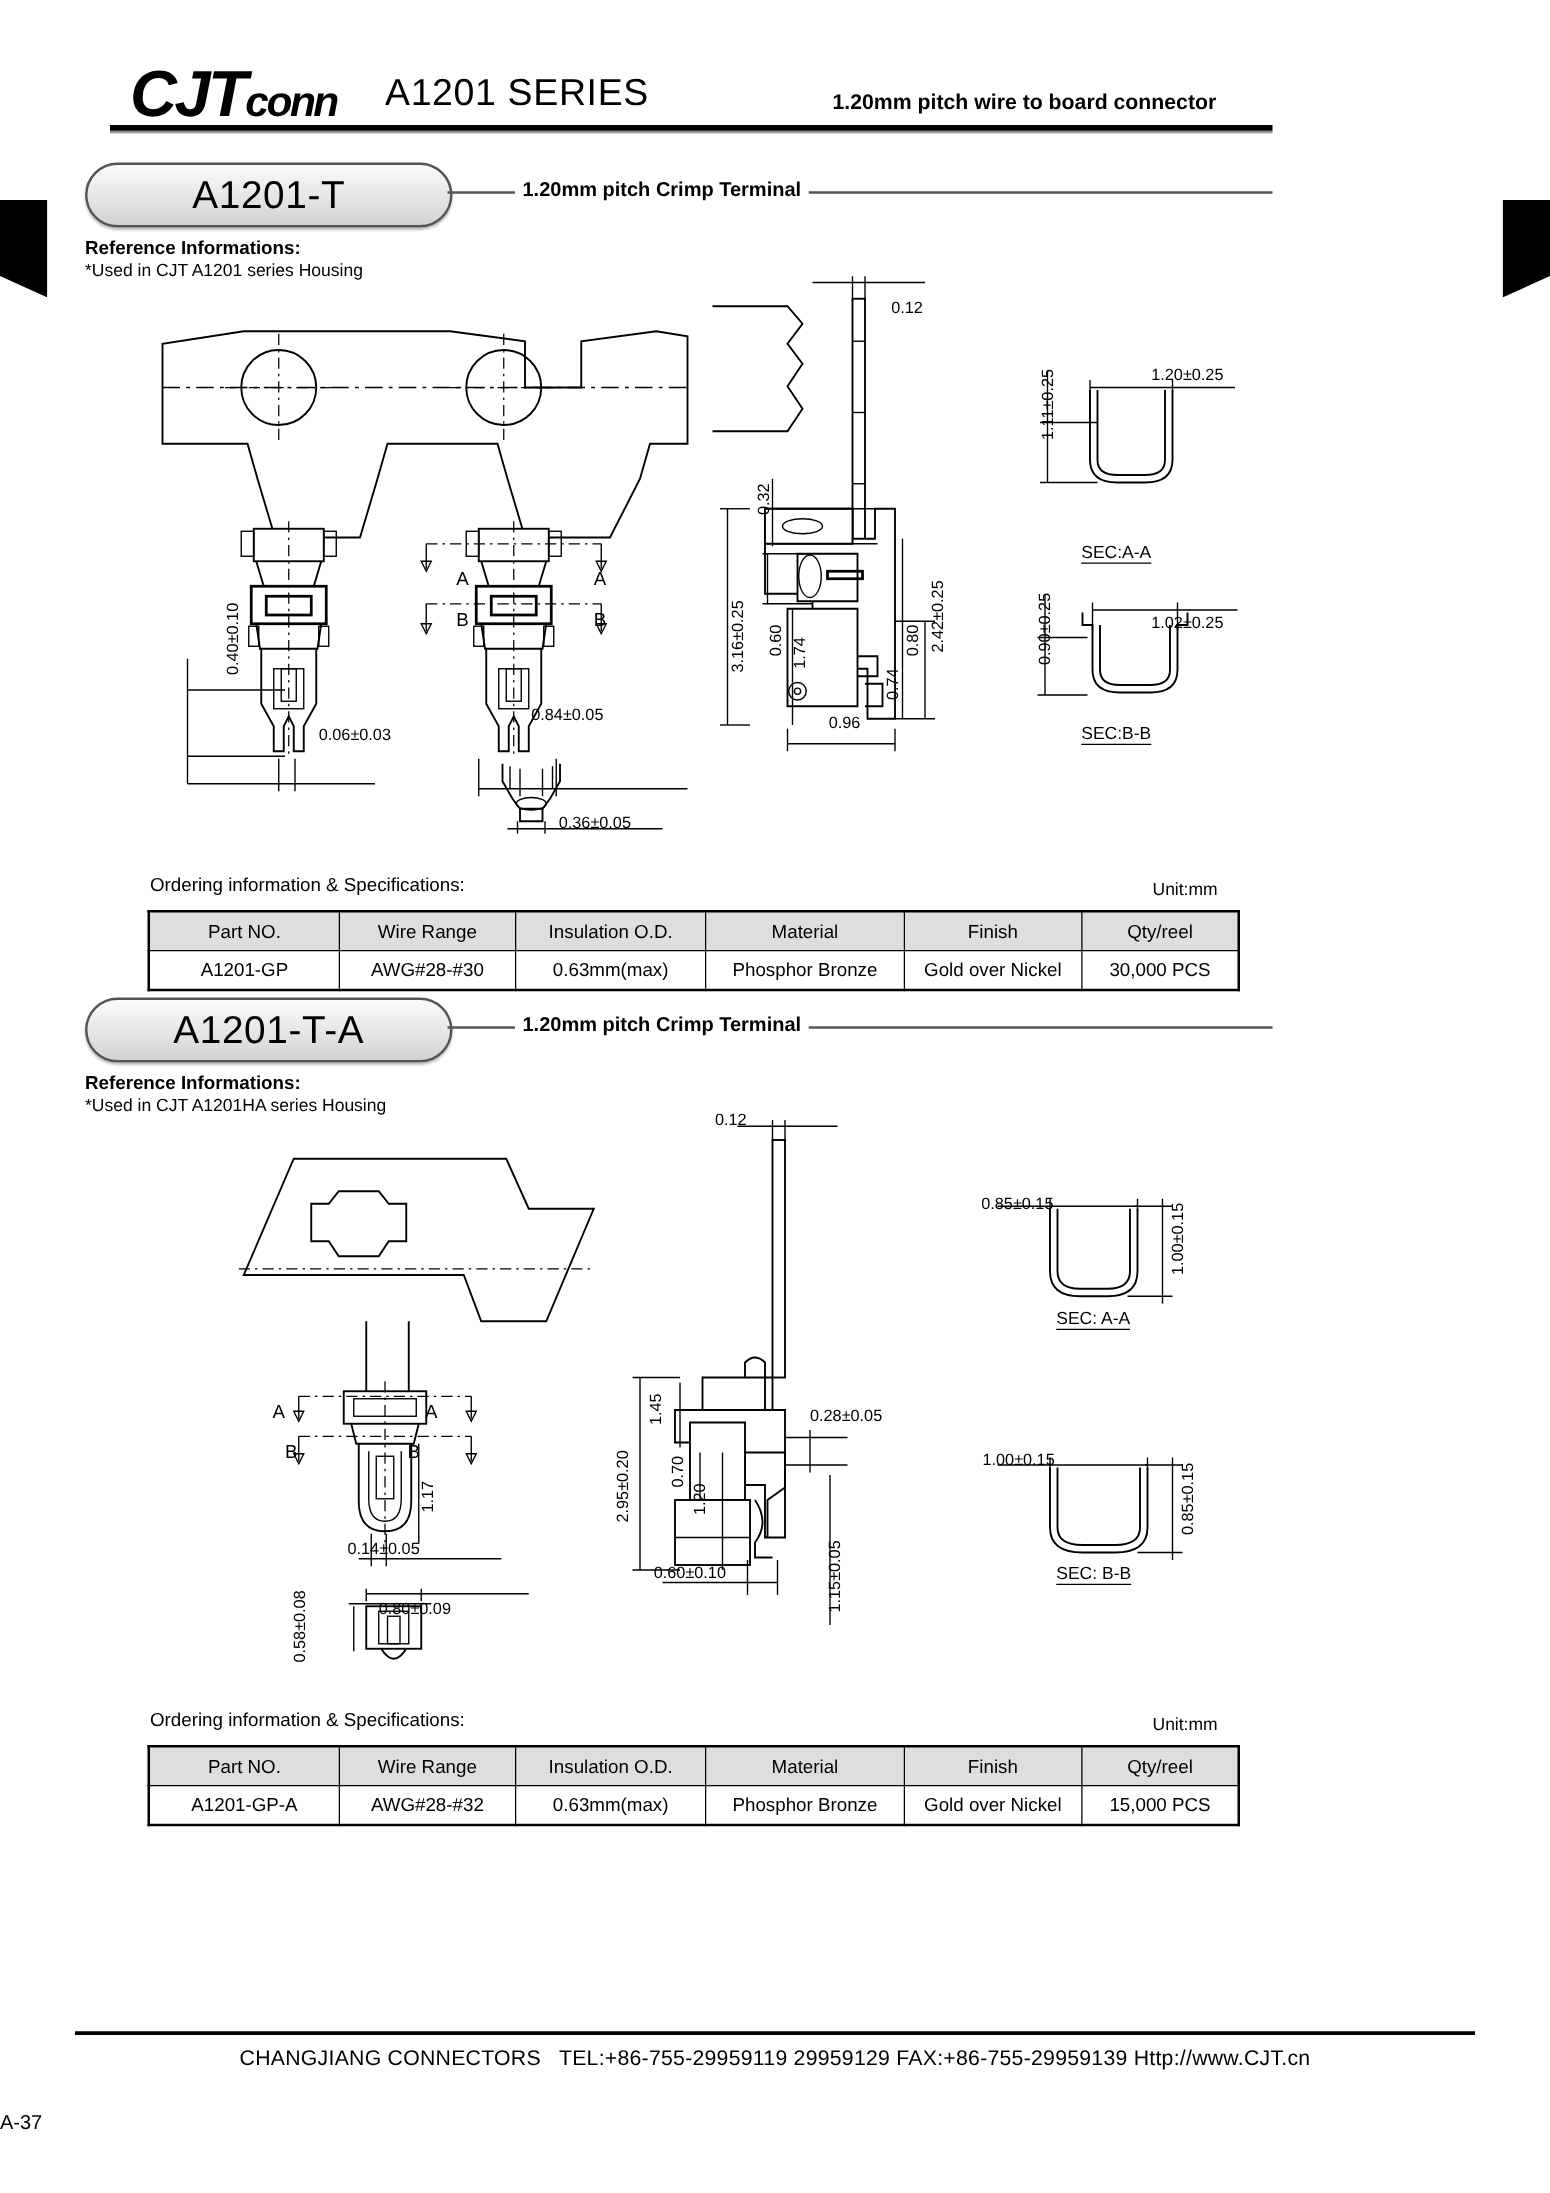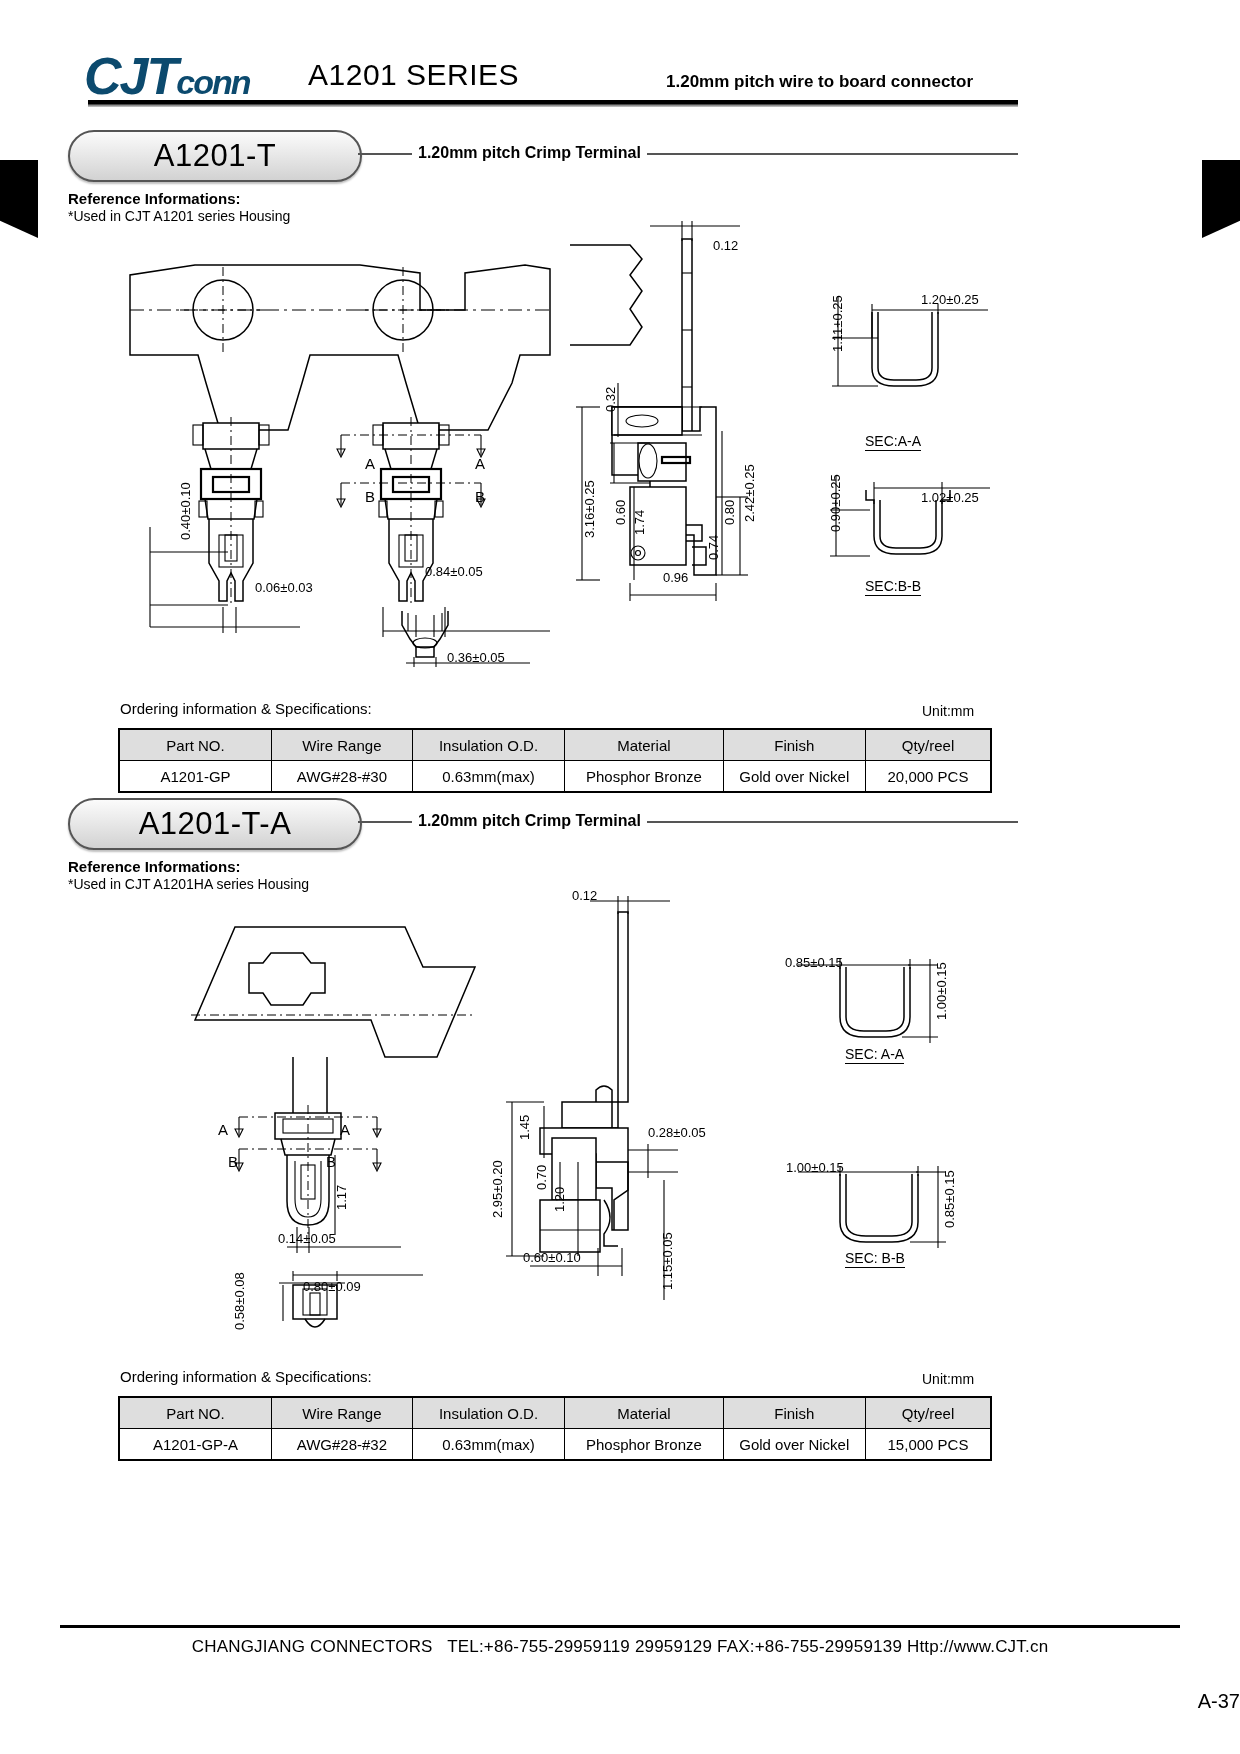--- a/index.html
+++ b/index.html
@@ -4,22 +4,22 @@
 <style>
   html,body{margin:0;padding:0;background:#fff;}
   body{
     width:1240px;height:1754px;position:relative;
     font-family:"Liberation Sans",sans-serif;
     color:#000;overflow:hidden;
   }
   .page{position:absolute;inset:0;}
 
   
-  .logo{position:absolute;left:84px;top:50px;font-style:italic;font-weight:bold;
-        color:#0c4a6e;letter-spacing:-2px;line-height:1;text-align:right;}
+  .logo{position:absolute;left:104px;top:50px;font-style:italic;font-weight:bold;
+        color:#000000;letter-spacing:-2px;line-height:1;text-align:right;}
   .logo .big{font-size:52px;}
   .logo .small{font-size:34px;}
   .series-title{position:absolute;left:308px;top:58px;font-size:30px;letter-spacing:0.5px;}
   .header-sub{position:absolute;left:643px;top:72px;font-size:17px;font-weight:bold;margin-left:23px;}
   .header-rule{position:absolute;left:88px;top:100px;width:930px;height:7px;
         background:linear-gradient(to bottom,#000 0%,#000 55%,#777 70%,#ccc 100%);}
 
   
   .tab-left{position:absolute;left:0;top:160px;width:38px;height:78px;background:#000;
         clip-path:polygon(0 0,100% 0,100% 100%,0 78%);}
@@ -60,21 +60,21 @@
              border:2.5px solid #000;}
   table.spec th,table.spec td{border:1px solid #000;text-align:center;
              font-size:15px;font-weight:normal;height:30px;padding:0 4px;}
   table.spec th{background:#dedede;}
   table.spec td{background:#fff;}
 
   
   .foot-rule{position:absolute;left:60px;top:1625px;width:1120px;height:3px;background:#000;}
   .footer{position:absolute;left:0;top:1637px;width:1240px;text-align:center;
           font-size:17px;letter-spacing:.2px;}
-  .pagenum{position:absolute;left:0;top:1690px;width:1240px;text-align:right;font-size:20px;}
+  .pagenum{position:absolute;left:0;top:1690px;width:1240px;text-align:left;font-size:16px;}
 </style>
 </head>
 <body>
 
 <div class="page">
 
   <div class="logo">
     <span class="big">CJT</span><span class="small">conn</span>
   </div>
   <div class="series-title">A1201 SERIES</div>
@@ -285,21 +285,21 @@
         <th style="width:124px">Qty/reel</th>
       </tr>
     </thead>
     <tbody>
       <tr>
         <td>A1201-GP</td>
         <td>AWG#28-#30</td>
         <td>0.63mm(max)</td>
         <td>Phosphor Bronze</td>
         <td>Gold over Nickel</td>
-        <td>20,000 PCS</td>
+        <td>30,000 PCS</td>
       </tr>
     </tbody>
   </table>
 
   <div class="pill" style="left:68px;top:798px;width:290px;">
     <span>A1201-T-A</span>
   </div>
   <div class="pill-line" style="left:358px;top:821px;width:660px;"></div>
   <div class="pill-caption" style="left:412px;top:812px;">1.20mm pitch Crimp Terminal</div>
 

